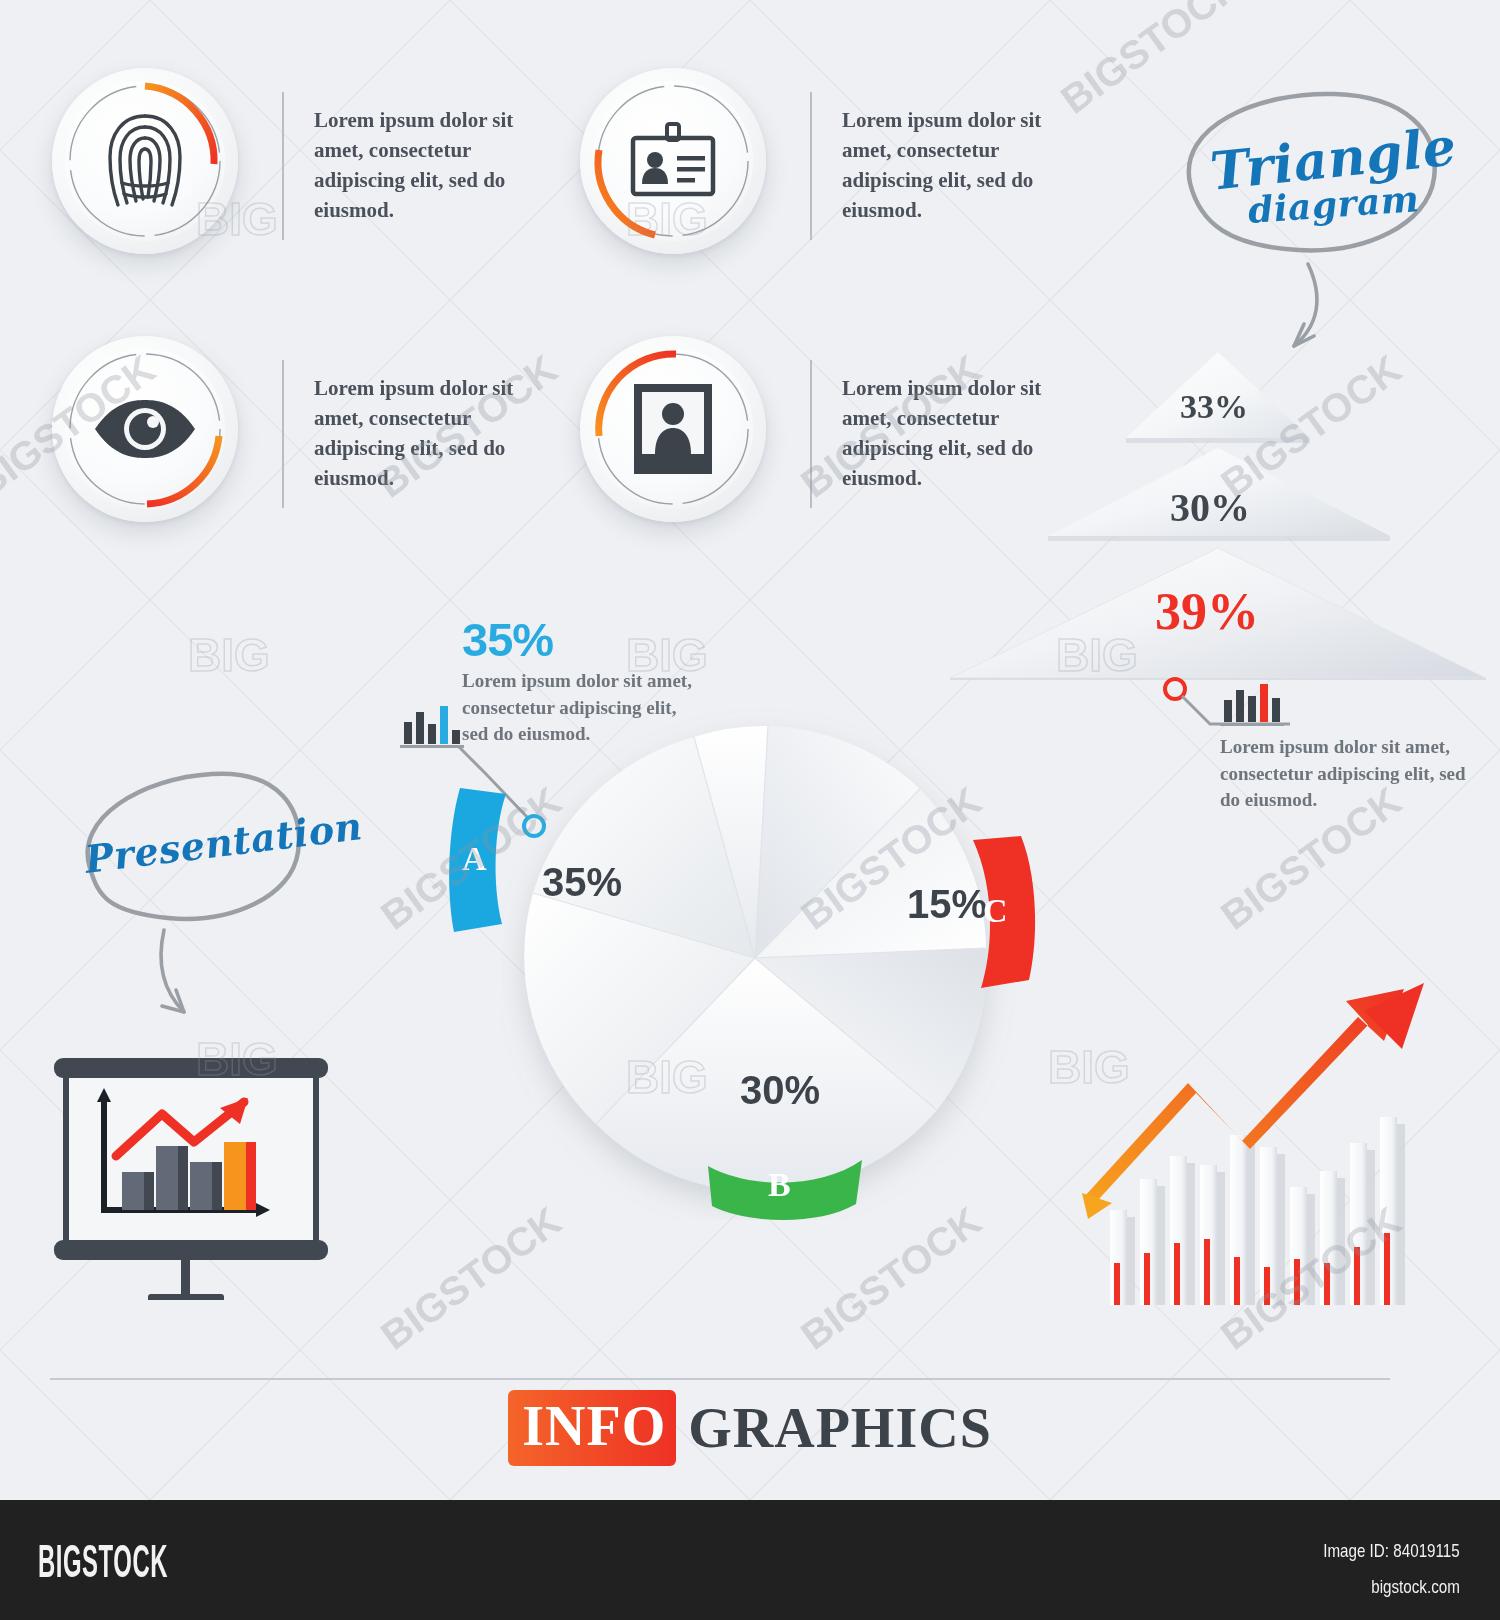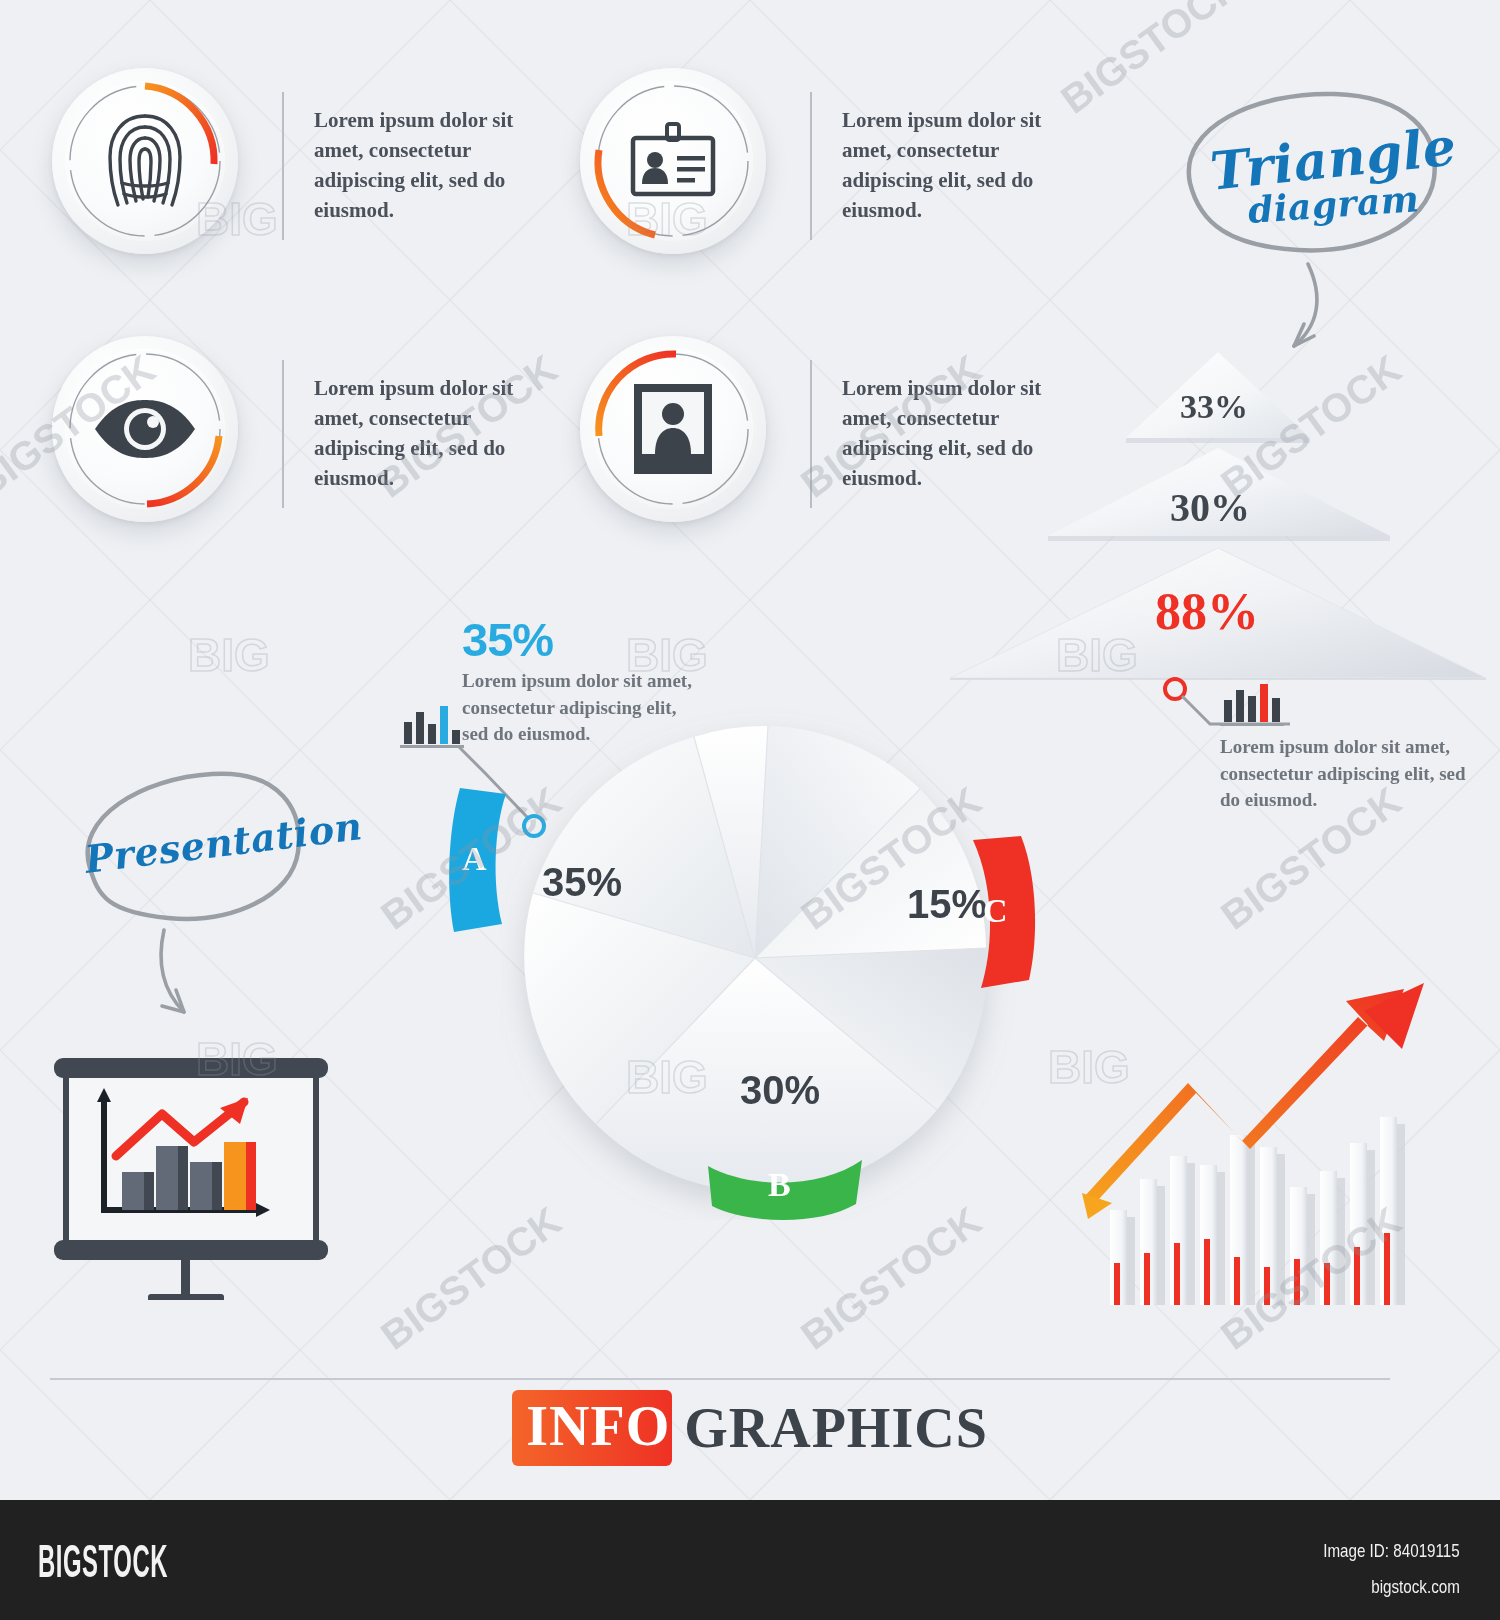--- a/index.html
+++ b/index.html
@@ -67,21 +67,21 @@
     position:absolute;font-family:"Liberation Serif", serif;font-weight:bold;
     font-size:34px;color:#ffffff;
   }
 
   
   .hr-line{position:absolute;left:50px;top:1378px;width:1340px;height:2px;background:#c6cad0;}
   .headline{position:absolute;left:0;top:1390px;width:1500px;text-align:center;}
   .info-box{
     display:inline-block;background:linear-gradient(90deg,#f4652a 0%,#ee3124 100%);
     color:#fff;font-family:"Liberation Serif", serif;font-weight:bold;
-    font-size:56px;padding:4px 2px 8px 14px;border-radius:6px;letter-spacing:1px;
+    font-size:56px;padding:4px 10px 8px 14px;border-radius:6px;letter-spacing:1px;
     vertical-align:middle;
   }
   .graphics-word{
     display:inline-block;color:#3d434b;font-family:"Liberation Serif", serif;
     font-weight:bold;font-size:56px;letter-spacing:1px;margin-left:12px;vertical-align:middle;
   }
 
   
   .footer{
     position:absolute;left:0;top:1500px;width:1500px;height:120px;background:#212121;
@@ -282,21 +282,21 @@
       <rect x="20" y="348" width="536" height="5" fill="#ccd1d8" opacity=".55"></rect>
 
       <polygon points="288,118 460,206 118,206" fill="url(#tri2)"></polygon>
       <rect x="118" y="206" width="342" height="5" fill="#ccd1d8" opacity=".55"></rect>
 
       <polygon points="288,22 380,108 196,108" fill="url(#tri1)"></polygon>
       <rect x="196" y="108" width="184" height="5" fill="#ccd1d8" opacity=".55"></rect>
     </svg>
     <div class="pyr-label" style="left:250px;top:58px;font-size:34px;color:#41474f;">33%</div>
     <div class="pyr-label" style="left:240px;top:154px;font-size:40px;color:#41474f;">30%</div>
-    <div class="pyr-label" style="left:225px;top:252px;font-size:52px;color:#ee3124;">88%</div>
+    <div class="pyr-label" style="left:225px;top:252px;font-size:52px;color:#ee3124;">39%</div>
   </div>
 
   <div style="position:absolute;left:1150px;top:672px;width:330px;">
     <svg width="140" height="80" style="position:absolute;left:0;top:0;">
       <circle cx="25" cy="17" r="10" fill="none" stroke="#ee3124" stroke-width="4"></circle>
       <path d="M32 24 L60 52 L140 52" fill="none" stroke="#9a9fa6" stroke-width="3"></path>
     </svg>
     <svg width="70" height="44" style="position:absolute;left:70px;top:10px;">
       <rect x="4" y="18" width="8" height="22" fill="#3d434b"></rect>
       <rect x="16" y="8" width="8" height="32" fill="#3d434b"></rect>

